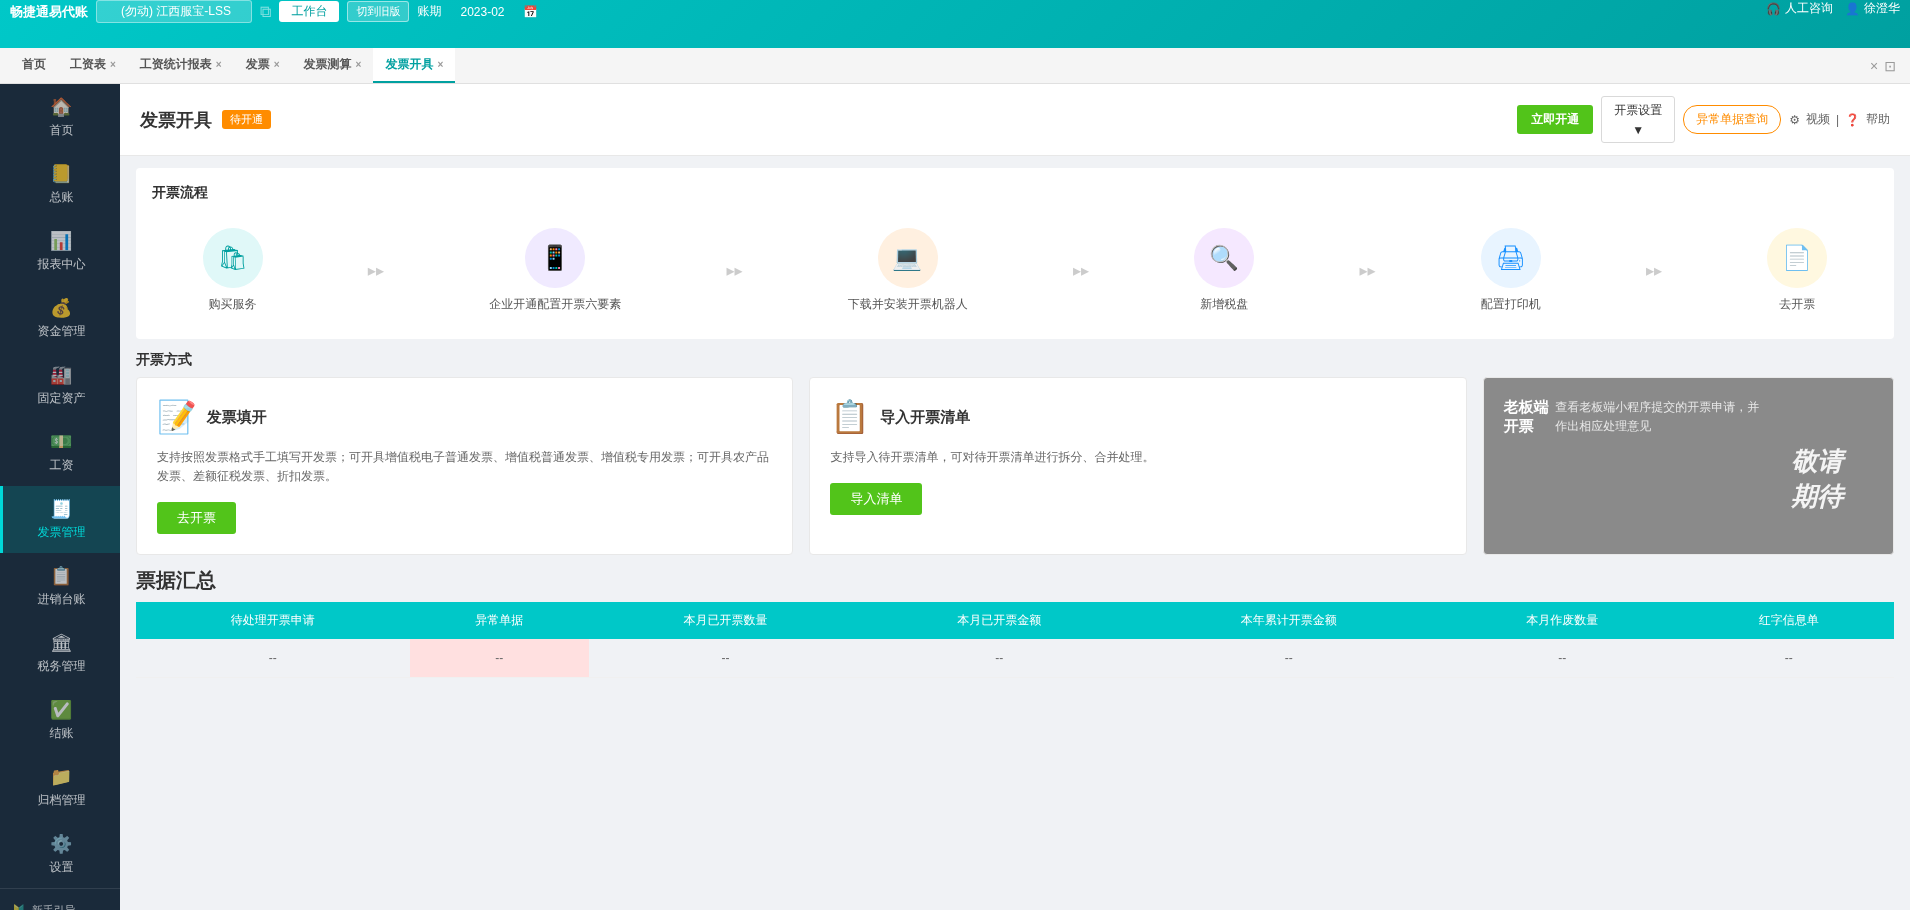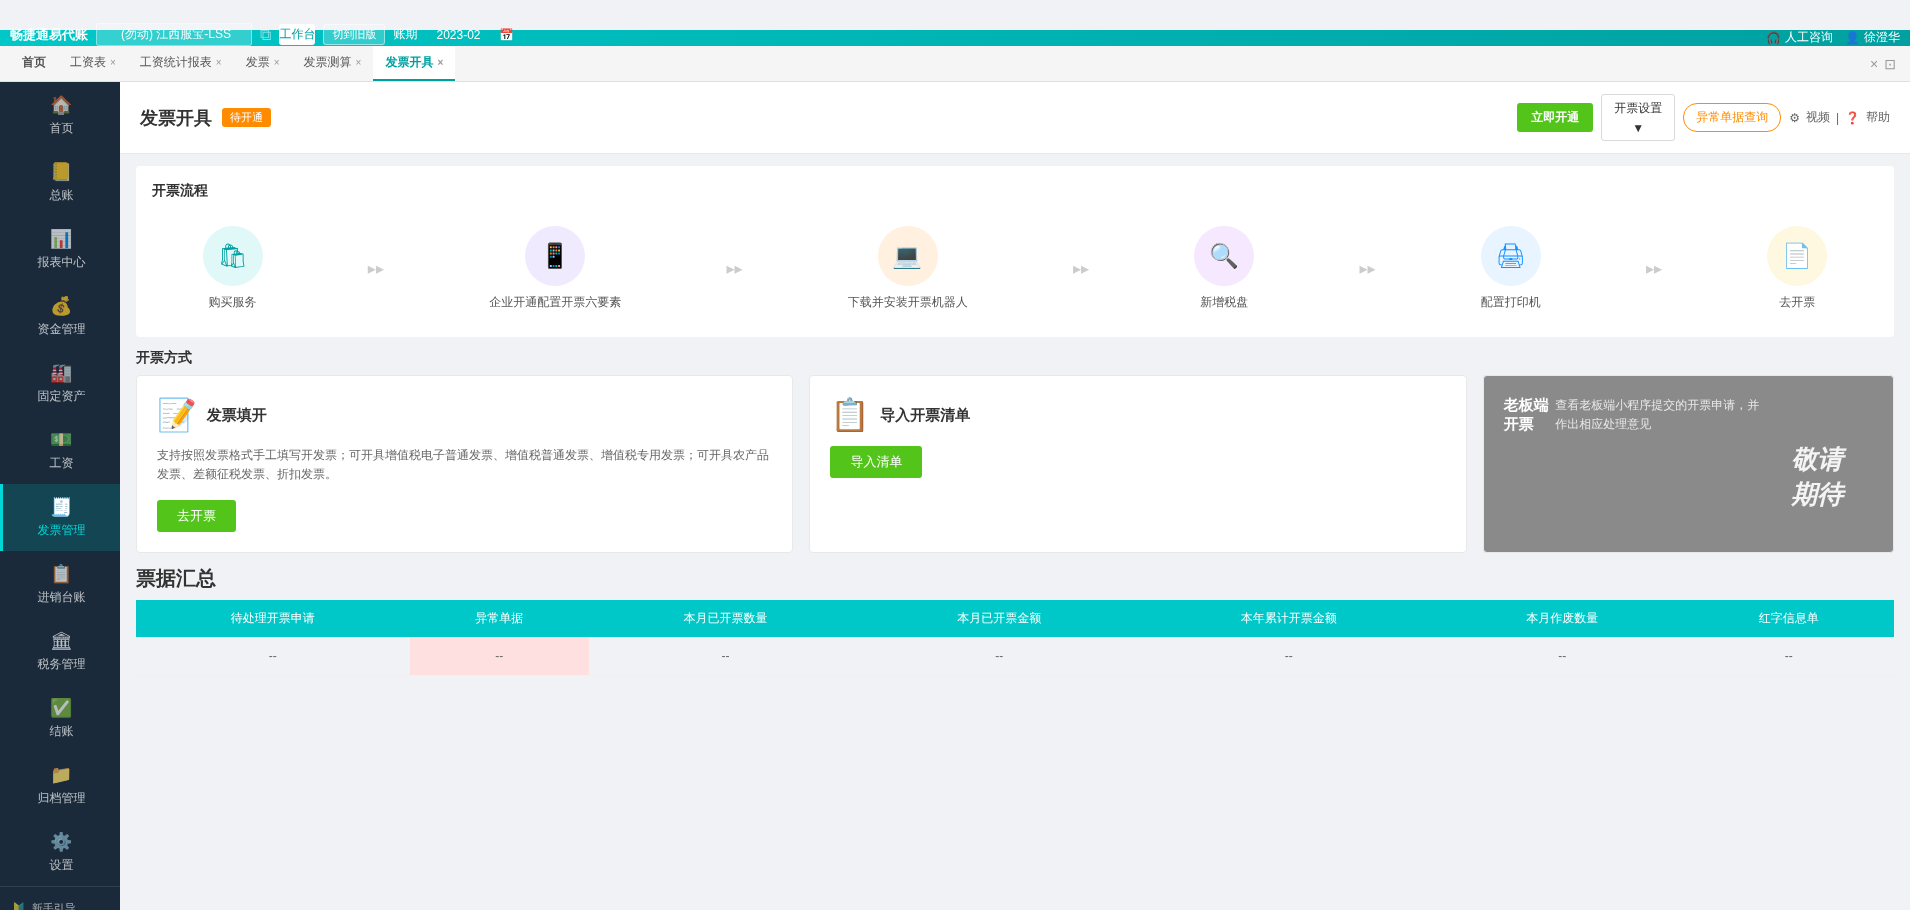--- a/index.html
+++ b/index.html
@@ -1,44 +1,43 @@
 <!DOCTYPE html>
 <html><head>
   <meta charset="utf-8">
   <style>
     * { box-sizing: border-box; margin: 0; padding: 0; }
     body { font-family: 'Microsoft YaHei', 'PingFang SC', sans-serif; font-size: 12px; background: #f0f2f5; color: #333; }
 
     
     .top-bar {
-      height: 16px;
+      height: 48px;
       background: linear-gradient(135deg, #00c8c8 0%, #00a0a0 100%);
       display: flex;
-      align-items: flex-end;
+      align-items: flex-start;
       padding: 0 10px;
       justify-content: space-between;
-      margin-top: 30px;
     }
     .top-bar-left { display: flex; align-items: center; gap: 8px; color: white; font-size: 12px; }
     .app-logo { color: white; font-size: 13px; font-weight: bold; }
     .company-selector {
       background: rgba(255,255,255,0.2);
       border: 1px solid rgba(255,255,255,0.4);
       color: white;
       padding: 2px 20px 2px 24px;
       border-radius: 3px;
       font-size: 12px;
       cursor: pointer;
       position: relative;
     }
     .workspace-btn {
       background: white;
       color: #00a0a0;
       border: none;
-      padding: 2px 0;
+      padding: 2px 12px;
       border-radius: 3px;
       font-size: 12px;
       cursor: pointer;
     }
     .switch-old-btn {
       background: rgba(255,255,255,0.2);
       border: 1px solid rgba(255,255,255,0.5);
       color: white;
       padding: 2px 8px;
       border-radius: 3px;
@@ -61,20 +60,21 @@
     .nav-tab {
       display: flex;
       align-items: center;
       padding: 0 12px;
       font-size: 12px;
       cursor: pointer;
       color: #555;
       border-bottom: 2px solid transparent;
       gap: 4px;
       white-space: nowrap;
+      font-weight: bold;
     }
     .nav-tab.active {
       background: white;
       color: #00a0a0;
       border-bottom: 2px solid #00a0a0;
       font-weight: bold;
     }
     .nav-tab .close-icon { font-size: 10px; color: #999; cursor: pointer; }
     .nav-tab.home { font-weight: bold; }
 
@@ -503,20 +503,21 @@
         </div>
         <div class="method-desc">支持按照发票格式手工填写开发票；可开具增值税电子普通发票、增值税普通发票、增值税专用发票；可开具农产品发票、差额征税发票、折扣发票。</div>
         <button class="method-btn">去开票</button>
       </div>
 
       <div class="method-card">
         <div class="method-card-header">
           <span style="font-size:32px;color:#00a0a0;">📋</span>
           <span class="method-title">导入开票清单</span>
         </div>
+        <div class="method-desc">支持导入待开票清单，可对待开票清单进行拆分、合并处理。</div>
         <button class="method-btn">导入清单</button>
       </div>
 
       <div class="method-card method-card-old">
         <div class="old-title">老板端开票</div>
         <div class="old-desc">查看老板端小程序提交的开票申请，并作出相应处理意见</div>
         <div class="coming-soon">敬请期待</div>
       </div>
 
     </div>

